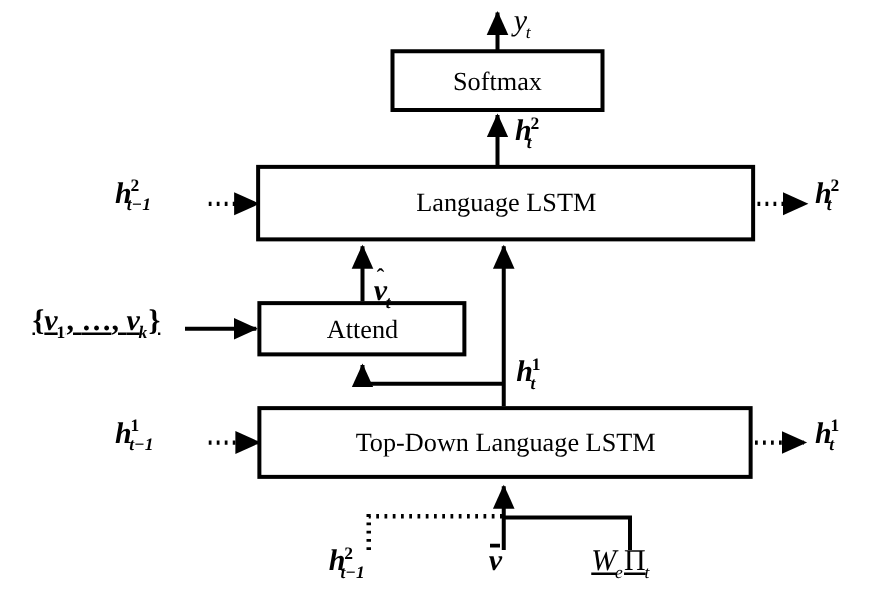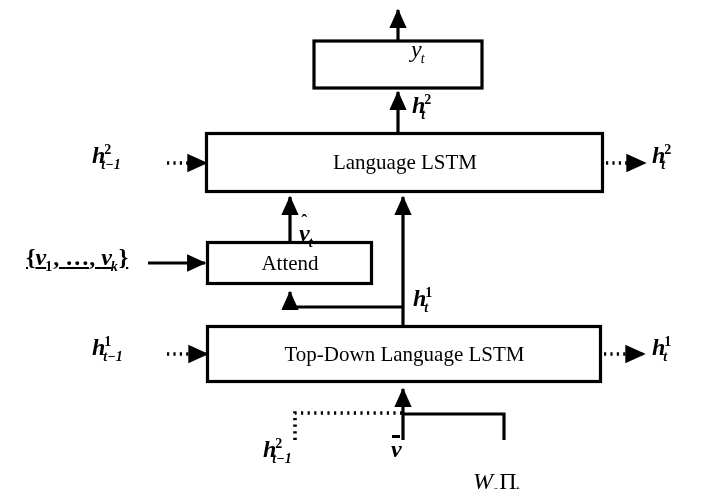--- a/index.html
+++ b/index.html
@@ -35,21 +35,20 @@
     position: absolute;
     font-family: "Liberation Serif", "DejaVu Serif", serif;
     font-style: italic;
     font-weight: bold;
     color: #000;
     white-space: nowrap;
     line-height: 1;
   }
   .math.plain {
     font-weight: normal;
-    margin-top: 32px;
   }
   .m-main {
     font-size: 24px;
   }
   .m-sub {
     font-size: 14px;
     font-style: italic;
     font-weight: bold;
     vertical-align: baseline;
     position: relative;
@@ -141,20 +140,21 @@
 
     <line x1="604" y1="354" x2="643" y2="354" stroke="#000" stroke-width="3.4" stroke-dasharray="2.2 4.2" stroke-linecap="butt" marker-end="url(#arrowhead-dot)"></line>
 
     <line x1="403" y1="440" x2="403" y2="389" stroke="#000" stroke-width="3.2" marker-end="url(#arrowhead)"></line>
 
     <path d="M403,414 L504,414 L504,440" fill="none" stroke="#000" stroke-width="3.2" stroke-linejoin="miter"></path>
 
     <path d="M295,440 L295,413 L403,413" fill="none" stroke="#000" stroke-width="3.6" stroke-dasharray="2.2 4.4" stroke-linecap="butt"></path>
   </svg>
 
+  <div class="box-label" style="left:314px; top:53px; width:168px;">Softmax</div>
 
   <div class="box-label" style="left:207px; top:150px; width:396px;">Language LSTM</div>
 
   <div class="box-label" style="left:208px; top:251px; width:164px;">Attend</div>
 
   <div class="box-label" style="left:208px; top:342px; width:393px;">Top-Down Language LSTM</div>
 
   <div class="math m-main plain" style="left:411px; top:5px;">
     <span>y</span><span class="m-sub-plain">t</span>
   </div>

